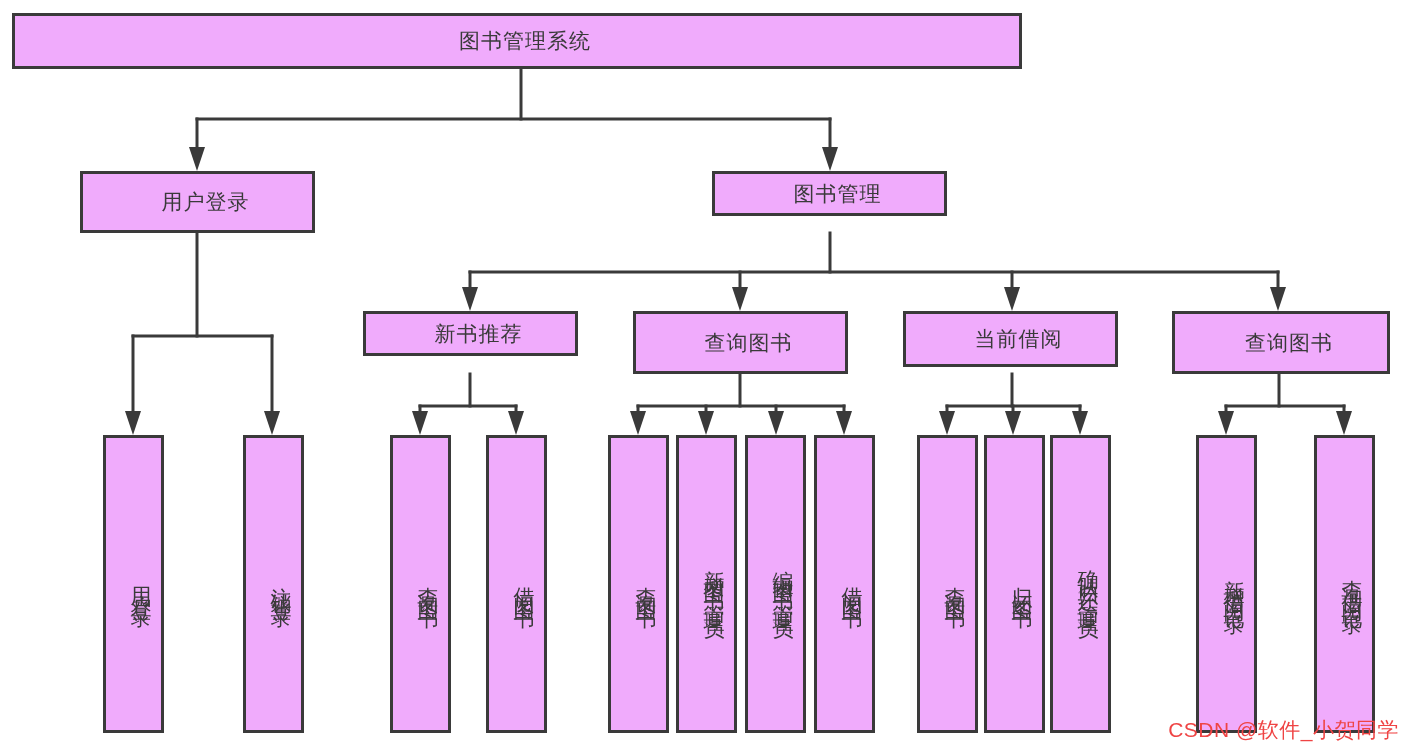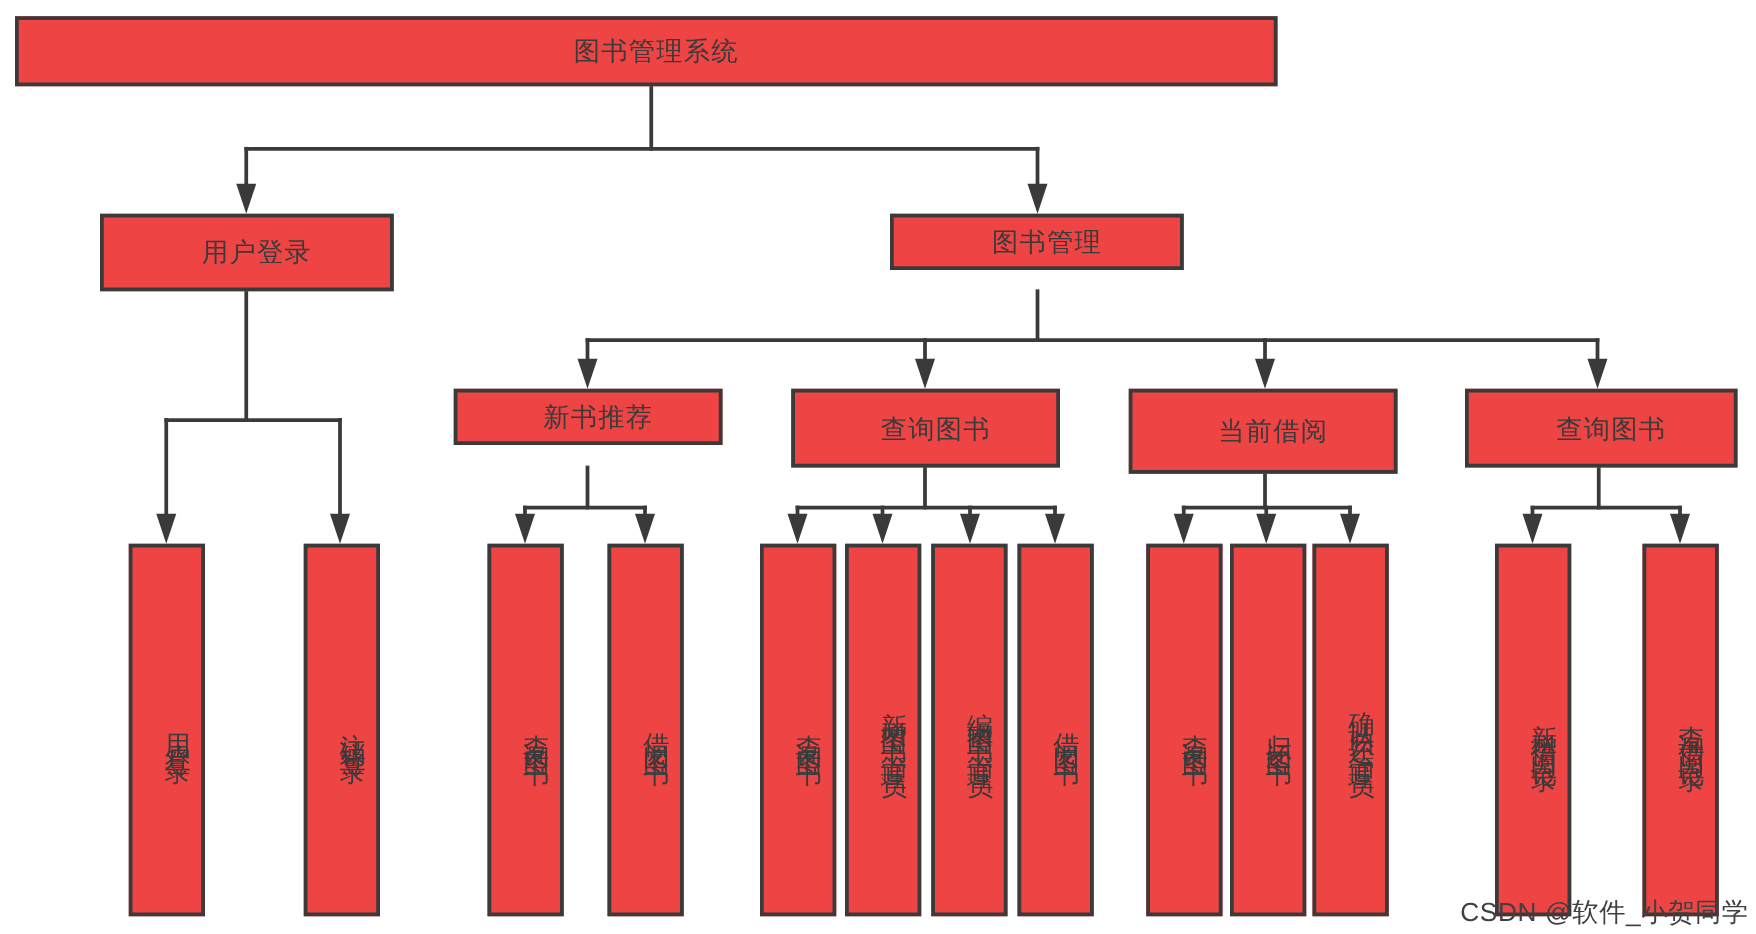--- a/index.html
+++ b/index.html
@@ -18,21 +18,21 @@
   .edges {
     position: absolute;
     left: 0;
     top: 0;
     width: 1405px;
     height: 747px;
   }
   .box {
     position: absolute;
     box-sizing: border-box;
-    background: #ef4444;
+    background: #f0abfc;
     border: 3px solid #3a3a3a;
     display: flex;
     align-items: center;
     justify-content: center;
     color: #3a3a3a;
     padding-left: 16px;
   }
   .hbox {
     font-size: 21px;
     letter-spacing: 1px;
@@ -44,21 +44,21 @@
     letter-spacing: 7px;
     line-height: 1;
     white-space: nowrap;
   }
   
   .n-root            { left: 12px;   top: 13px;  width: 1010px; height: 56px; }
   .n-user-login      { left: 80px;   top: 171px; width: 235px;  height: 62px; }
   .n-book-mgmt       { left: 712px;  top: 171px; width: 235px;  height: 45px; }
   .n-new-book-rec    { left: 363px;  top: 311px; width: 215px;  height: 45px; }
   .n-book-borrowing  { left: 633px;  top: 311px; width: 215px;  height: 63px; }
-  .n-current-borrow  { left: 903px;  top: 311px; width: 215px;  height: 68px; }
+  .n-current-borrow  { left: 903px;  top: 311px; width: 215px;  height: 56px; }
   .n-borrow-records  { left: 1172px; top: 311px; width: 218px;  height: 63px; }
   
   .vbox { top: 435px; width: 61px; height: 298px; }
   .l-1  { left: 103px; }
   .l-2  { left: 243px; }
   .l-3  { left: 390px; }
   .l-4  { left: 486px; }
   .l-5  { left: 608px; }
   .l-6  { left: 676px; }
   .l-7  { left: 745px; }
@@ -66,21 +66,21 @@
   .l-9  { left: 917px; }
   .l-10 { left: 984px; }
   .l-11 { left: 1050px; }
   .l-12 { left: 1196px; }
   .l-13 { left: 1314px; }
   .watermark {
     position: absolute;
     right: 6px;
     bottom: 3px;
     font-size: 21px;
-    color: #404040;
+    color: #ef4444;
     letter-spacing: 0.5px;
     z-index: 5;
   }
 </style>
 </head>
 <body>
 
 <div class="canvas">
 
   <svg class="edges" viewBox="0 0 1405 747" xmlns="http://www.w3.org/2000/svg">

